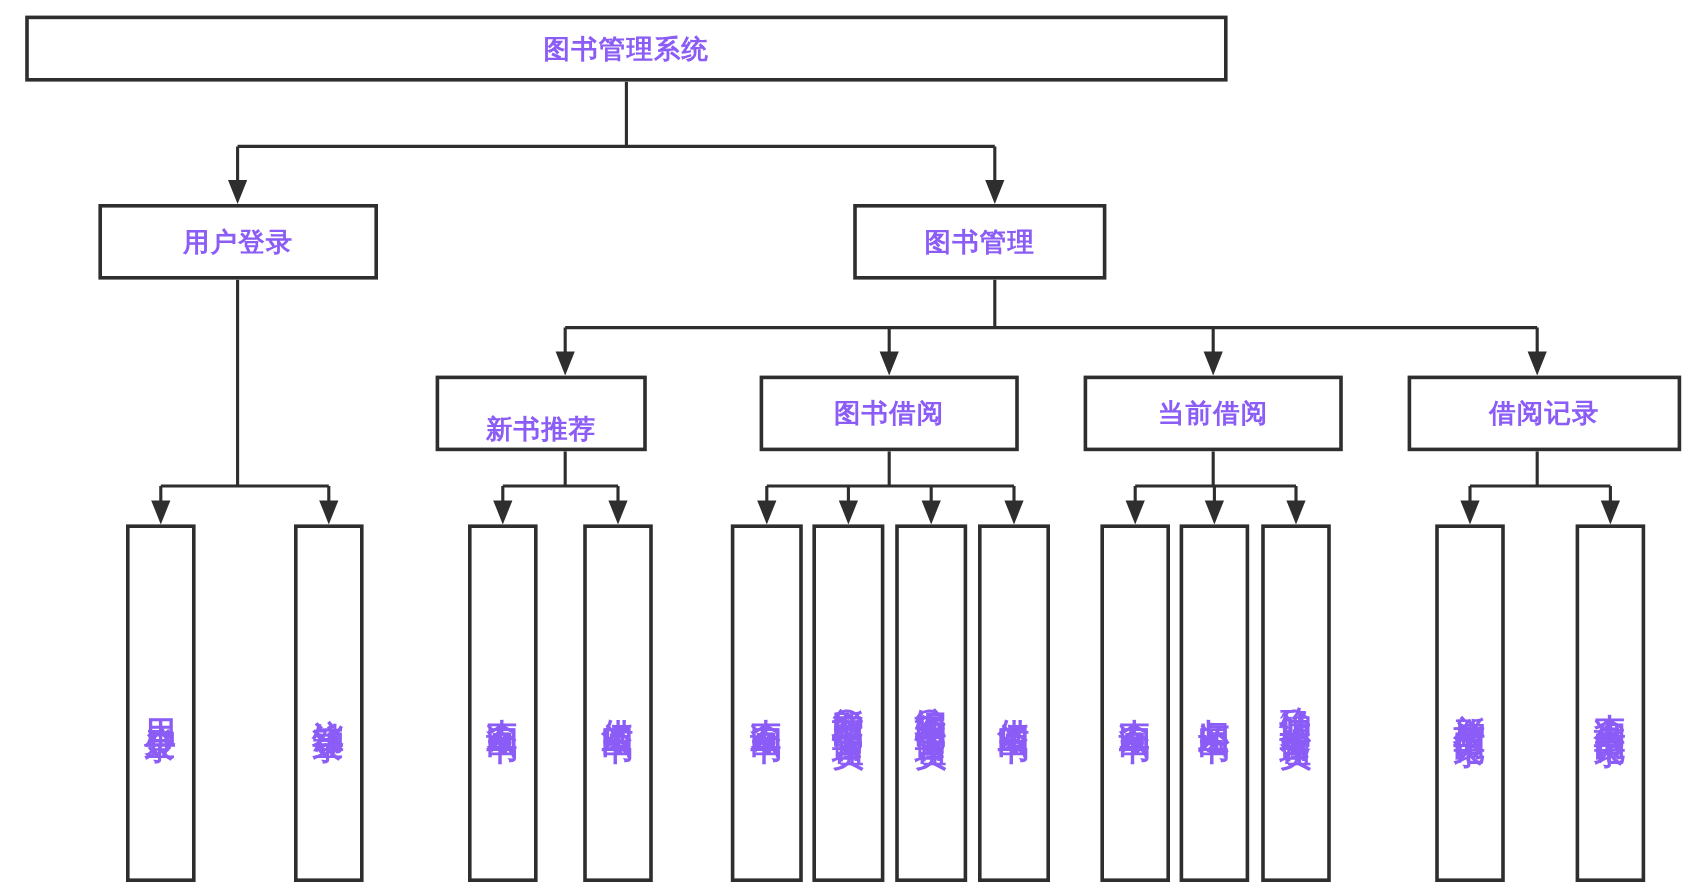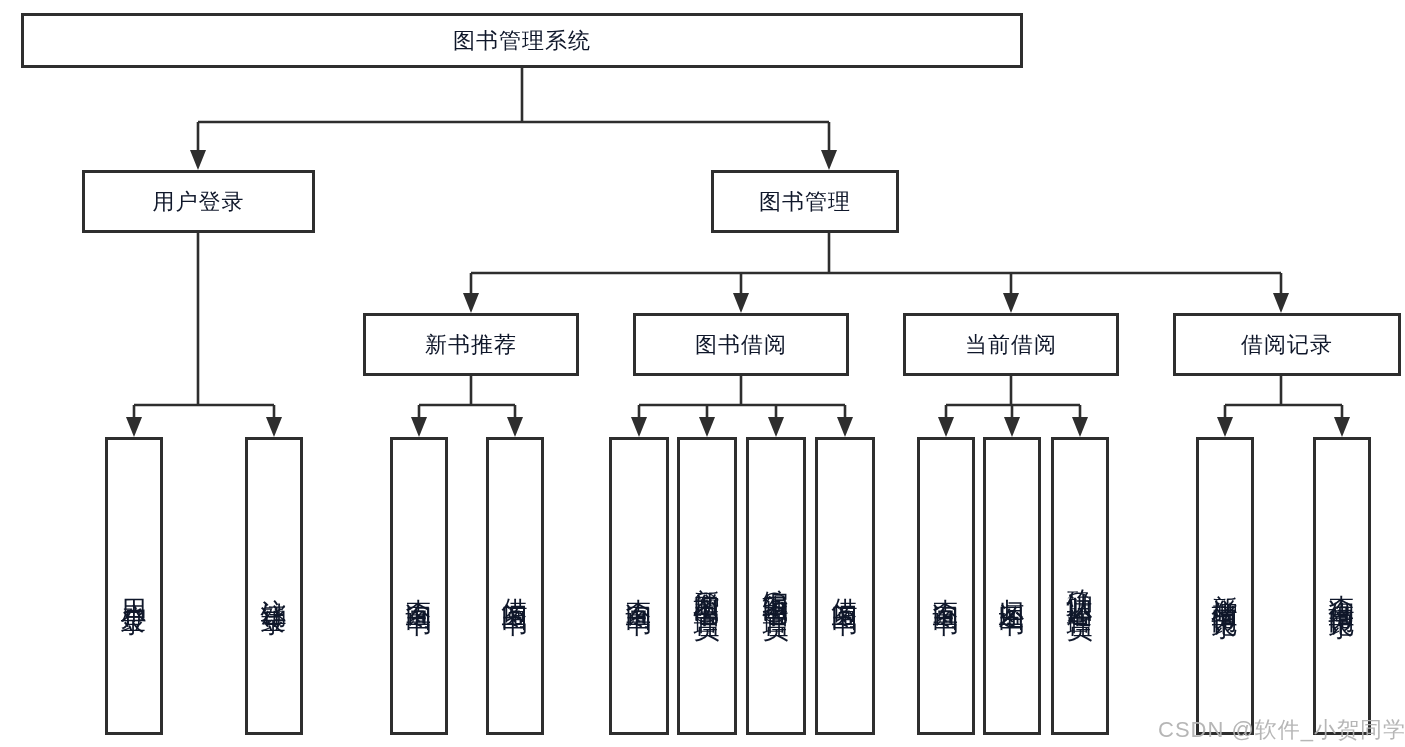--- a/index.html
+++ b/index.html
@@ -10,22 +10,23 @@
     font-family:"Liberation Sans","DejaVu Sans",sans-serif;
     overflow:hidden;
   }
   svg.connectors{position:absolute;left:0;top:0;z-index:0;}
   .node{
     position:absolute;
     box-sizing:border-box;
     background:#ffffff;
     border:3px solid #2e2e2e;
     display:flex;align-items:center;justify-content:center;
-    color:#0f172a;
+    color:#8b5cf6;
     z-index:1;
+    font-weight:bold;
   }
   .node .lbl{
     font-size:22px;
     letter-spacing:1px;
     white-space:nowrap;
   }
   .leaf .lbl{
     writing-mode:vertical-rl;
     text-orientation:mixed;
     font-size:26px;
@@ -87,25 +88,25 @@
     </g>
   </svg>
 
   <div class="node" style="left:21px;top:13px;width:1002px;height:55px;">
     <span class="lbl">图书管理系统</span>
   </div>
 
   <div class="node" style="left:82px;top:170px;width:233px;height:63px;">
     <span class="lbl">用户登录</span>
   </div>
-  <div class="node" style="left:711px;top:170px;width:188px;height:63px;">
+  <div class="node" style="left:711px;top:170px;width:211px;height:63px;">
     <span class="lbl">图书管理</span>
   </div>
 
-  <div class="node" style="left:363px;top:313px;width:216px;height:63px;">
+  <div class="node" style="left:363px;top:313px;width:176px;height:63px;align-items:flex-end;">
     <span class="lbl">新书推荐</span>
   </div>
   <div class="node" style="left:633px;top:313px;width:216px;height:63px;justify-content:center;">
     <span class="lbl">图书借阅</span>
   </div>
   <div class="node" style="left:903px;top:313px;width:216px;height:63px;">
     <span class="lbl">当前借阅</span>
   </div>
   <div class="node" style="left:1173px;top:313px;width:228px;height:63px;">
     <span class="lbl">借阅记录</span>
@@ -148,14 +149,13 @@
     <span class="lbl">确认归还（管理员）</span>
   </div>
 
   <div class="node leaf" style="left:1196px;top:437px;width:58px;height:298px;">
     <span class="lbl">新增借阅记录</span>
   </div>
   <div class="node leaf" style="left:1313px;top:437px;width:58px;height:298px;">
     <span class="lbl">查询借阅记录</span>
   </div>
 
-  <div class="watermark">CSDN @软件_小贺同学</div>
 </div>
 
 </body></html>

